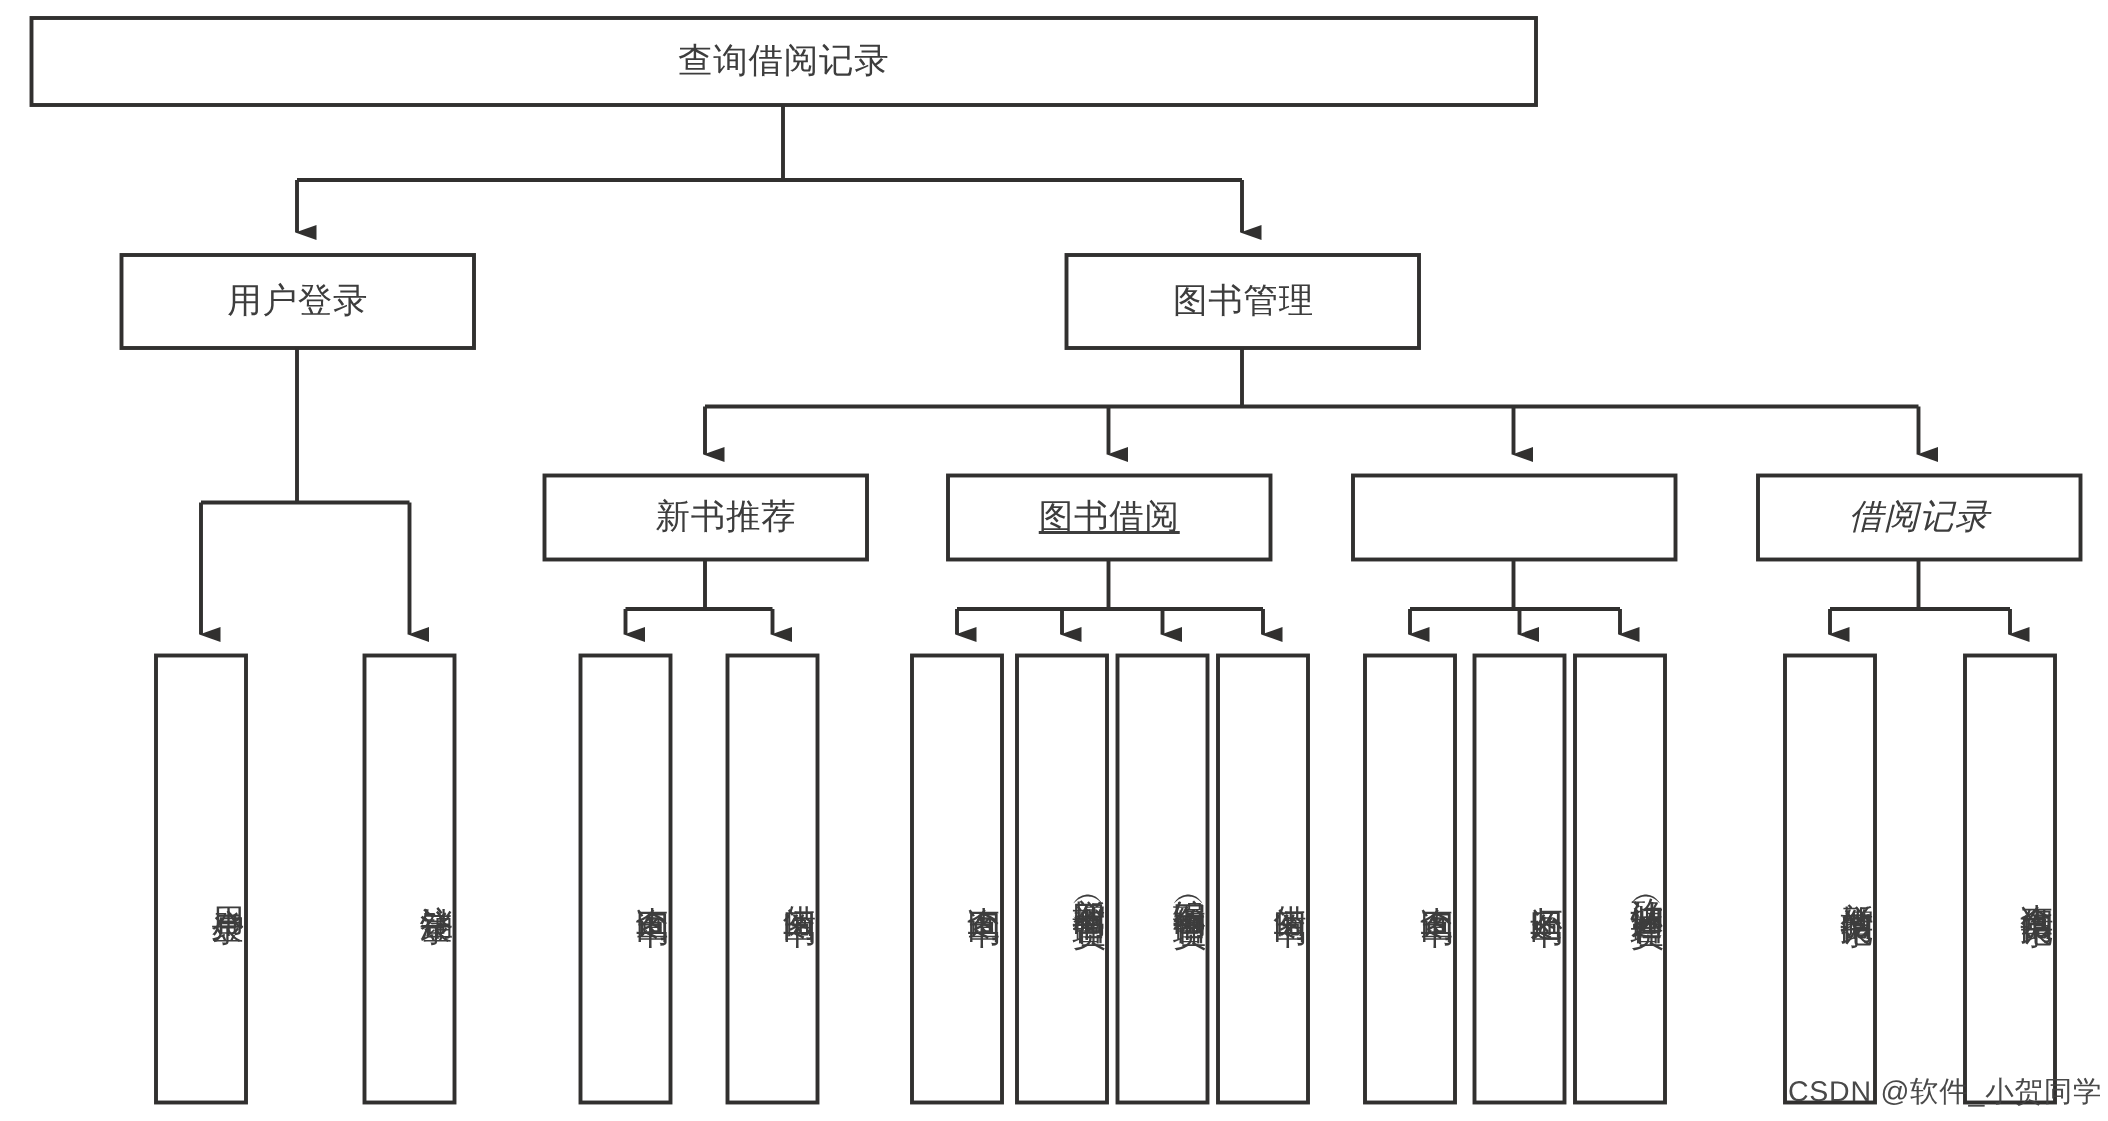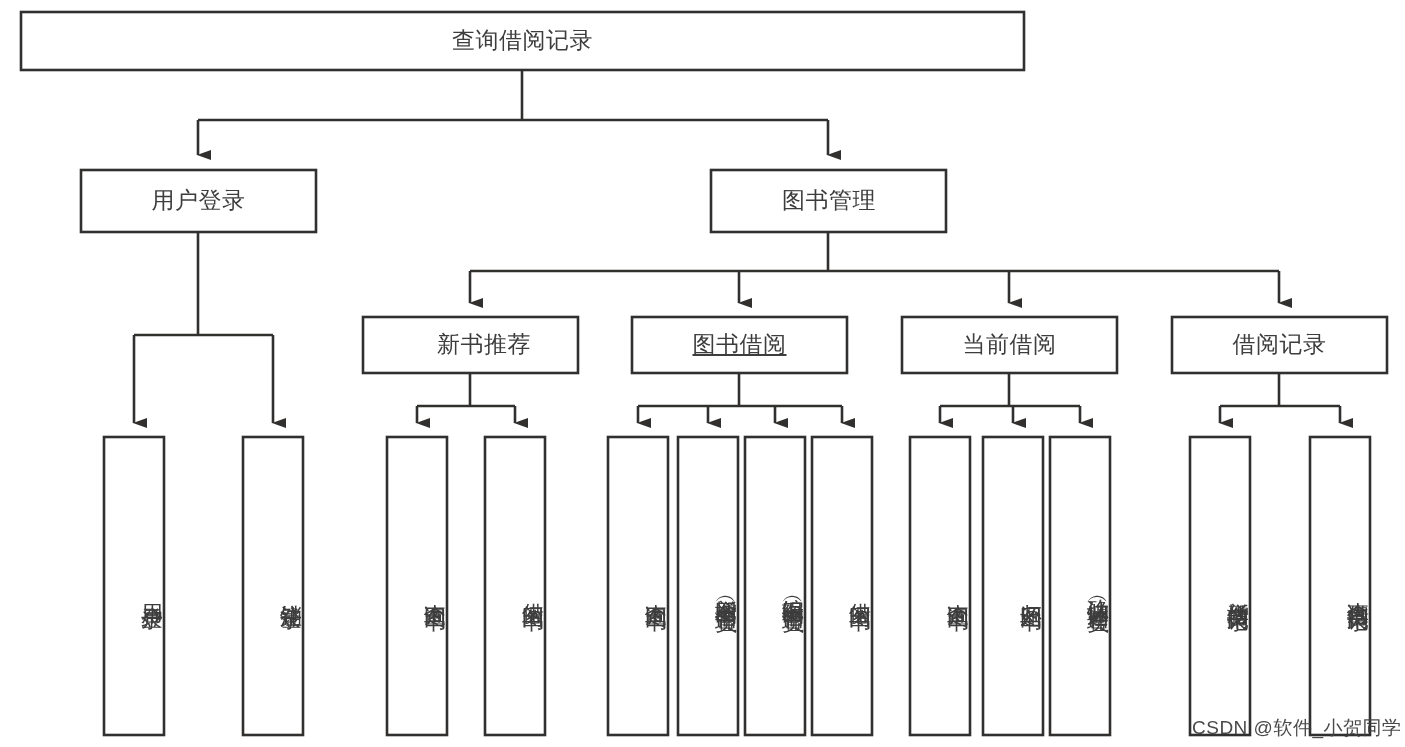--- a/index.html
+++ b/index.html
@@ -156,22 +156,21 @@
     <path class="connector" marker-end="url(#arrow)" d="M 1340 406 L 1340 423"></path>
   </svg>
 
   <div class="node-label horizontal" style="left:21px; top:12px; width:1003px; height:58px;">查询借阅记录</div>
 
   <div class="node-label horizontal" style="left:81px; top:170px; width:235px; height:62px;">用户登录</div>
   <div class="node-label horizontal" style="left:711px; top:170px; width:236px; height:62px;">图书管理</div>
 
   <div class="node-label horizontal" style="left:363px; top:317px; width:242px; height:56px;">新书推荐</div>
   <div class="node-label horizontal" style="left:632px; top:317px; width:215px; height:56px;text-decoration:underline;">图书借阅</div>
-  <div class="node-label horizontal" style="left:902px; top:317px; width:215px; height:56px;">当前借阅</div>
-  <div class="node-label horizontal" style="left:1172px; top:317px; width:215px; height:56px;">借阅记录</div>
+  <div class="node-label horizontal" style="left:1172px; top:317px; width:215px; height:56px;font-style:italic;">借阅记录</div>
 
   <div class="node-label vertical" style="left:104px; top:437px; width:60px; height:298px;">用户登录</div>
   <div class="node-label vertical" style="left:243px; top:437px; width:60px; height:298px;">注销登录</div>
   <div class="node-label vertical" style="left:387px; top:437px; width:60px; height:298px;">查询图书</div>
   <div class="node-label vertical" style="left:485px; top:437px; width:60px; height:298px;">借阅图书</div>
   <div class="node-label vertical" style="left:608px; top:437px; width:60px; height:298px;">查询图书</div>
   <div class="node-label vertical" style="left:678px; top:437px; width:60px; height:298px;">新增图书（管理员）</div>
   <div class="node-label vertical" style="left:745px; top:437px; width:60px; height:298px;">编辑图书（管理员）</div>
   <div class="node-label vertical" style="left:812px; top:437px; width:60px; height:298px;">借阅图书</div>
   <div class="node-label vertical" style="left:910px; top:437px; width:60px; height:298px;">查询图书</div>

